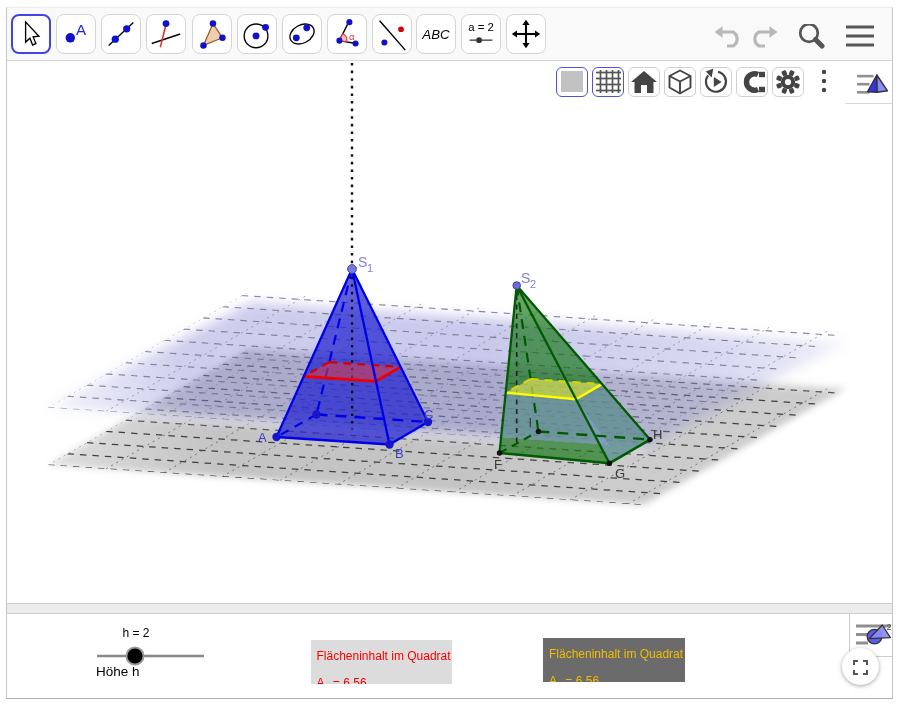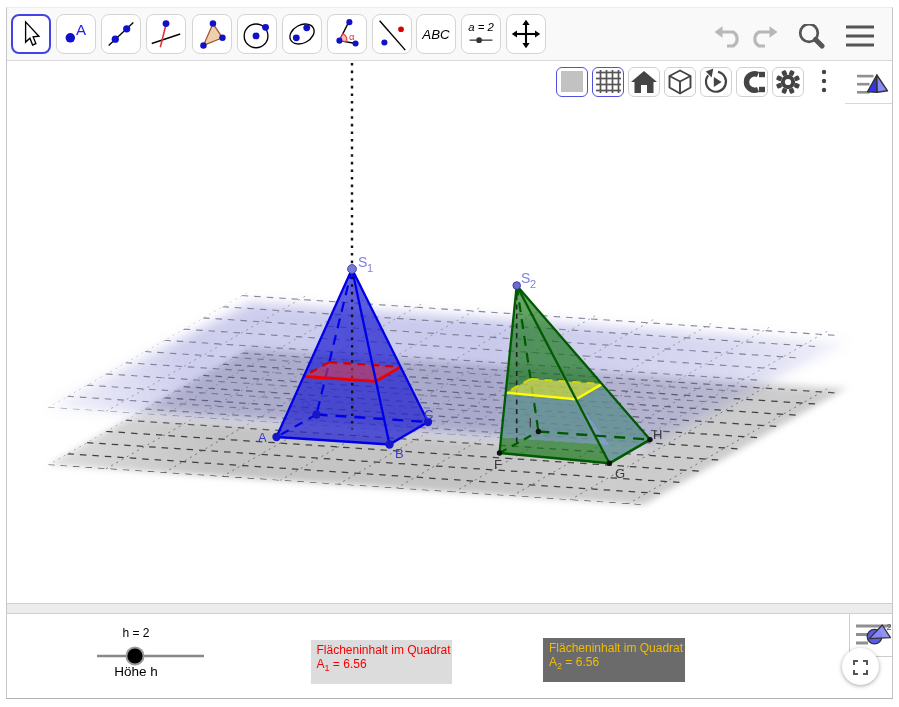--- a/index.html
+++ b/index.html
@@ -11,21 +11,21 @@
 .tbtn svg { display:block; }
 #view3d { position:absolute; left:6px; top:61px; width:886.5px; height:542px; background:#fff; }
 #sep { position:absolute; left:6px; top:603px; width:886.5px; height:11px; background:#ececec; border-top:1px solid #cfcfcf; border-bottom:1px solid #cfcfcf; }
 #view2 { position:absolute; left:6px; top:614px; width:886.5px; height:84.5px; background:#fff; }
 .sbtn { position:absolute; top:67px; width:32px; height:30px; background:#fff; border:1px solid #d0d0d0; border-radius:6px; display:flex; align-items:center; justify-content:center; }
 .sbtn.selb { border:1.6px solid #5151e0; }
 .sdots { position:absolute; top:69px; left:819px; width:10px; height:28px; display:flex; align-items:center; justify-content:center; }
 #stub3d { position:absolute; left:845px; top:62px; width:47.5px; height:42px; background:#fff; border-bottom:1px solid #d8d8d8;} #stub3d svg { position:absolute; left:5px; top:7px; }
 #stub2 { position:absolute; left:848.5px; top:614px; width:44px; height:43px; background:#fff; border-left:1px solid #ccc; border-bottom:1px solid #ccc; display:flex; align-items:center; justify-content:center; }
 #fsbtn { position:absolute; left:841.5px; top:648px; width:37px; height:37px; background:#fff; border-radius:50%; box-shadow:0 1px 4px rgba(0,0,0,0.35); }
-.txtbox { position:absolute; font-size:12px; line-height:14px; padding:3px 6px 4px 6px; white-space:nowrap; overflow:hidden; }
+.txtbox { position:absolute; font-size:12px; line-height:27px; padding:3px 6px 4px 6px; white-space:nowrap; overflow:hidden; }
 sub { font-size:9px; }
 </style></head>
 <body>
 <div id="page">
   <div id="frame"></div>
   <div id="tbar"></div>
   <div class="tbtn sel" style="left:11px;">
       <svg width="40" height="40" viewBox="0 0 40 40">
         <path d="M14 6.5 L14 29 L18.8 24.6 L21.8 32.2 L25.4 30.6 L22.4 23.2 L28.8 22.5 Z" fill="#fff" stroke="#000" stroke-width="1.5" stroke-linejoin="miter"></path>
       </svg>
@@ -87,21 +87,21 @@
         <line x1="7" y1="6" x2="34" y2="37" stroke="#000" stroke-width="1.5"></line>
         <circle cx="12" cy="29" r="3.2" fill="#1111cc"></circle>
         <circle cx="29.5" cy="15" r="3" fill="#dd0000"></circle>
       </svg>
     </div>
 <div class="tbtn " style="left:416px;font-style:italic;">
       <svg width="40" height="40" viewBox="0 0 40 40">
         <text x="20" y="25" font-size="14" fill="#000" text-anchor="middle" font-family="Liberation Sans, sans-serif">ABC</text>
       </svg>
     </div>
-<div class="tbtn " style="left:461px;font-style:italic;">
+<div class="tbtn " style="left:461px;">
       <svg width="40" height="40" viewBox="0 0 40 40">
         <text x="20" y="17" font-size="12" fill="#000" text-anchor="middle" font-family="Liberation Sans, sans-serif">a = 2</text>
         <line x1="8" y1="26.5" x2="32" y2="26.5" stroke="#555" stroke-width="1.6"></line>
         <circle cx="18" cy="26.5" r="3" fill="#333"></circle>
       </svg>
     </div>
 <div class="tbtn " style="left:506px;">
       <svg width="40" height="40" viewBox="0 0 40 40">
         <g stroke="#000" stroke-width="2.2">
           <line x1="20" y1="9" x2="20" y2="31"></line>
@@ -359,21 +359,21 @@
       </svg>
     </div>
   <div id="sep"></div>
   <div id="view2"></div>
   <div style="position:absolute;left:96px;top:626px;width:80px;text-align:center;font-size:12px;color:#000;">h = 2</div>
   <svg style="position:absolute;left:90px;top:644px;" width="125" height="24" viewBox="0 0 125 24">
     <line x1="7" y1="12" x2="114" y2="12" stroke="#888" stroke-width="2.5"></line>
     <circle cx="45" cy="12" r="9.6" fill="#9b9b9b"></circle>
     <circle cx="45" cy="12" r="7.6" fill="#000"></circle>
   </svg>
-  <div style="position:absolute;left:96px;top:664px;width:80px;text-align:center;font-size:13.5px;color:#000;">Höhe h</div>
+  <div style="position:absolute;left:96px;top:664px;width:80px;font-size:13.5px;color:#000;">Höhe h</div>
   <div class="txtbox" style="left:310.5px;top:639.5px;width:141.5px;height:44px;background:#dcdcdc;color:#f80000;">Flächeninhalt im Quadrat<br>A<sub>1</sub> = 6.56</div>
   <div class="txtbox" style="left:543px;top:637.5px;width:141.5px;height:44.5px;background:#6b6b6b;color:#f2bd00;">Flächeninhalt im Quadrat<br>A<sub>2</sub> = 6.56</div>
   <div id="stub2">
       <svg width="44" height="26" viewBox="0 0 44 26" style="overflow:visible">
         <g fill="#8f8f8f">
           <rect x="7" y="2.5" width="35" height="3"></rect>
           <rect x="7" y="11" width="12" height="3"></rect>
           <rect x="7" y="19.5" width="12" height="3"></rect>
         </g>
         <circle cx="25.5" cy="14.6" r="7.3" fill="#5b5bf0" stroke="#333" stroke-width="1.3"></circle>

